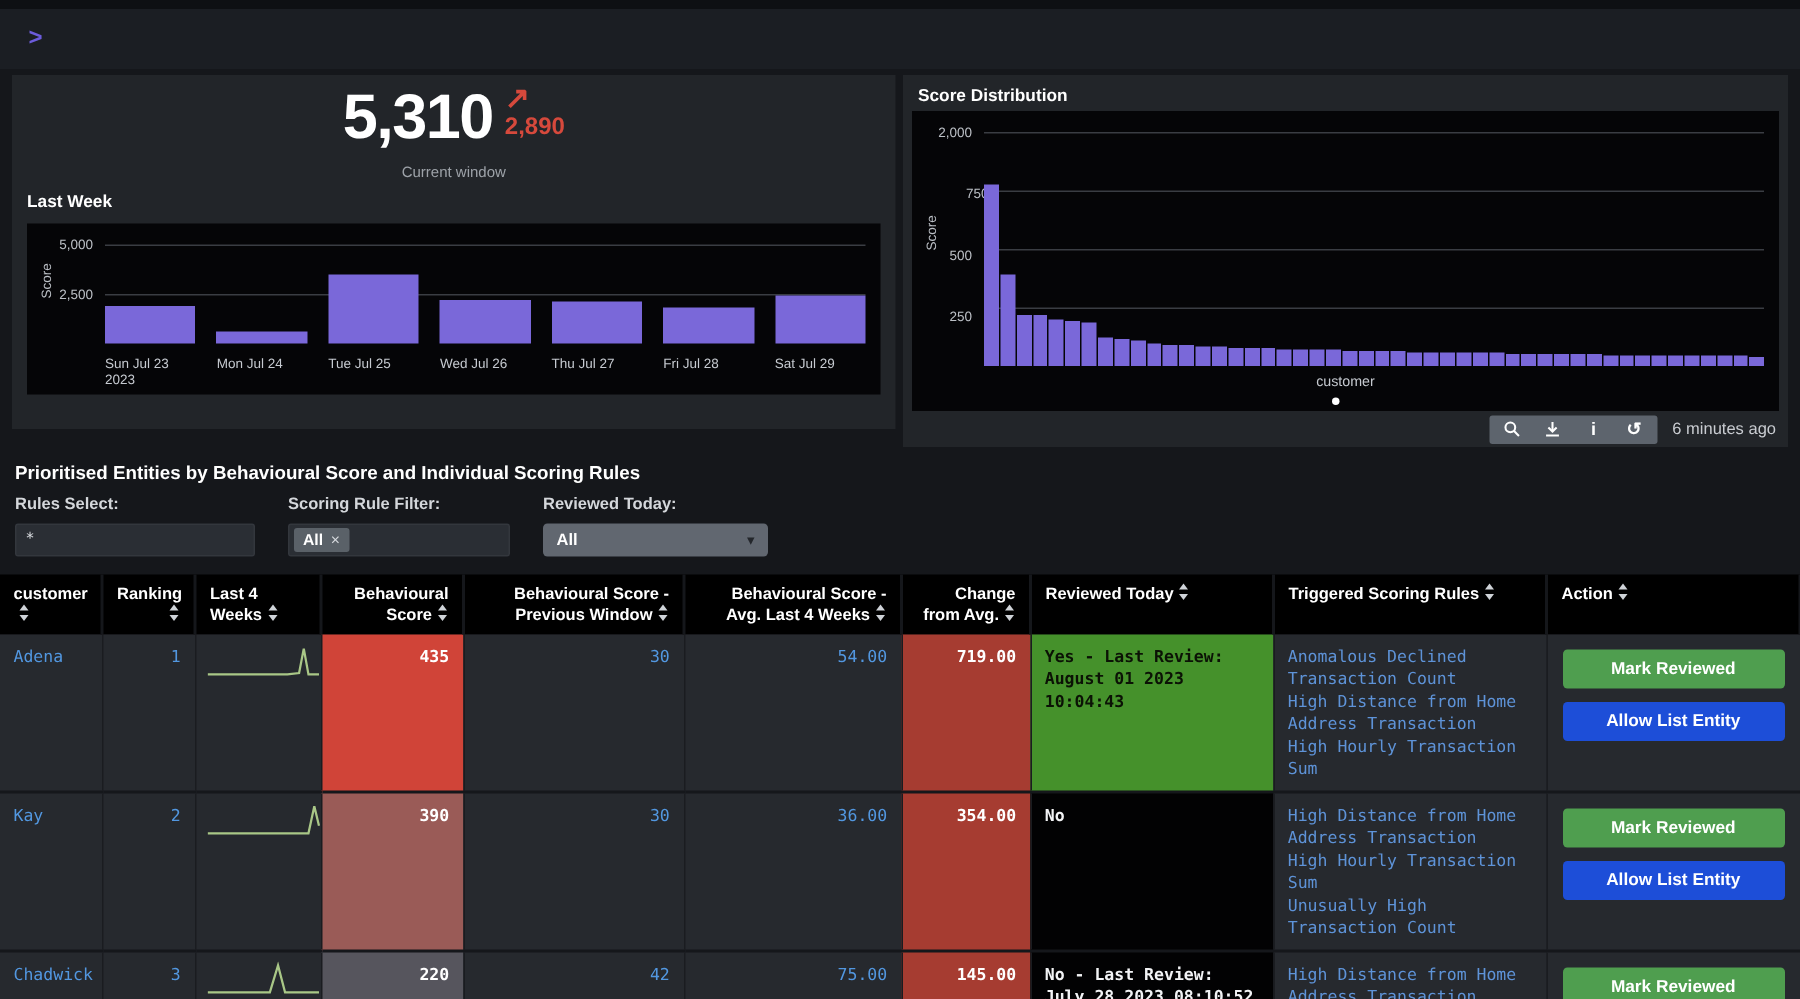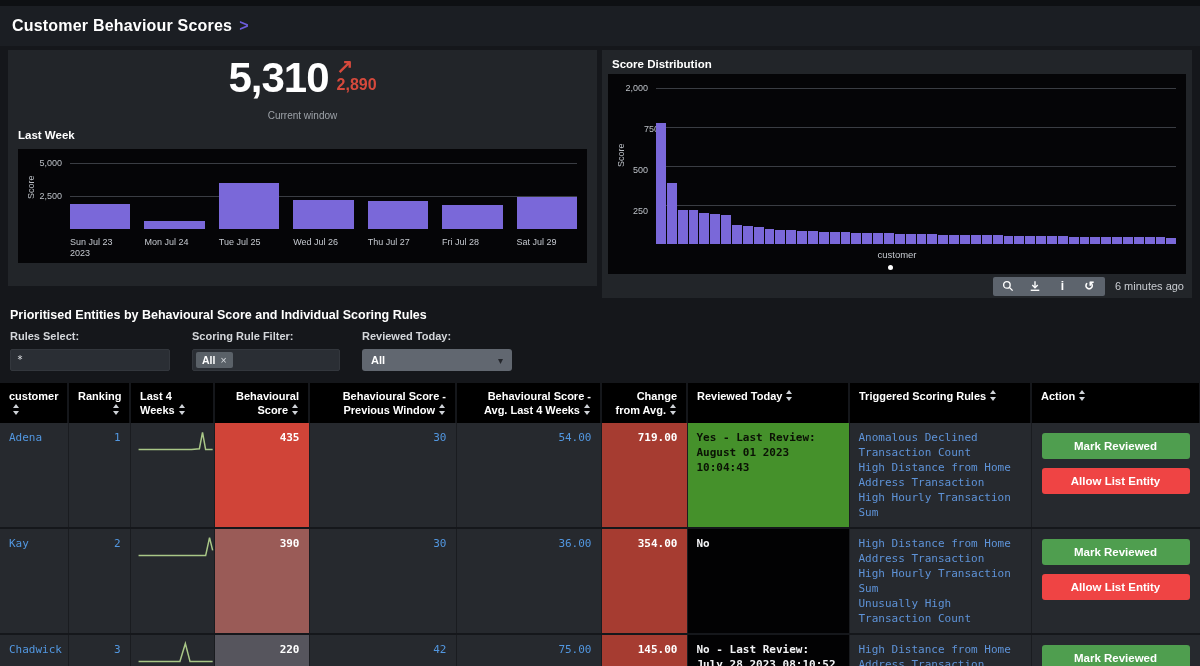--- a/index.html
+++ b/index.html
@@ -85,29 +85,28 @@
   td.s-gray  { background:#56555d; color:#ffffff; font-weight:bold; }
   td.c-change { background:#a63c31; color:#ffffff; font-weight:bold; }
   td.r-yes { background:#45912b; color:#0b1205; font-weight:bold; }
   td.r-no  { background:#020203; color:#f2f3f5; font-weight:bold; }
   td.c-rules { color:#5e93d8; }
   td.c-action { padding-top:10px; }
   .btn { display:block; width:148px; height:26px; border:none; border-radius:3px; color:#ffffff;
          font-family:"Liberation Sans", sans-serif; font-size:11.5px; font-weight:bold; cursor:pointer;
          margin:0 auto 9px; text-align:center; }
   .btn.green { background:#4f9e4f; }
-  .btn.purple { background:#ef4444; }
+  .btn.purple { background:#1d4ed8; }
 </style>
 </head>
 <body>
 
 <div class="top-strip"></div>
 
 <div class="titlebar">
-  <span class="page-title">Customer Behaviour Scores</span>
   <span class="chev">&gt;</span>
 </div>
 
 <div class="dash-row">
 
   <section class="panel left-panel">
     <div class="single-value">
       <span class="big-num">5,310</span>
       <span class="delta-block">
         <span class="trend-arrow">↗</span>

